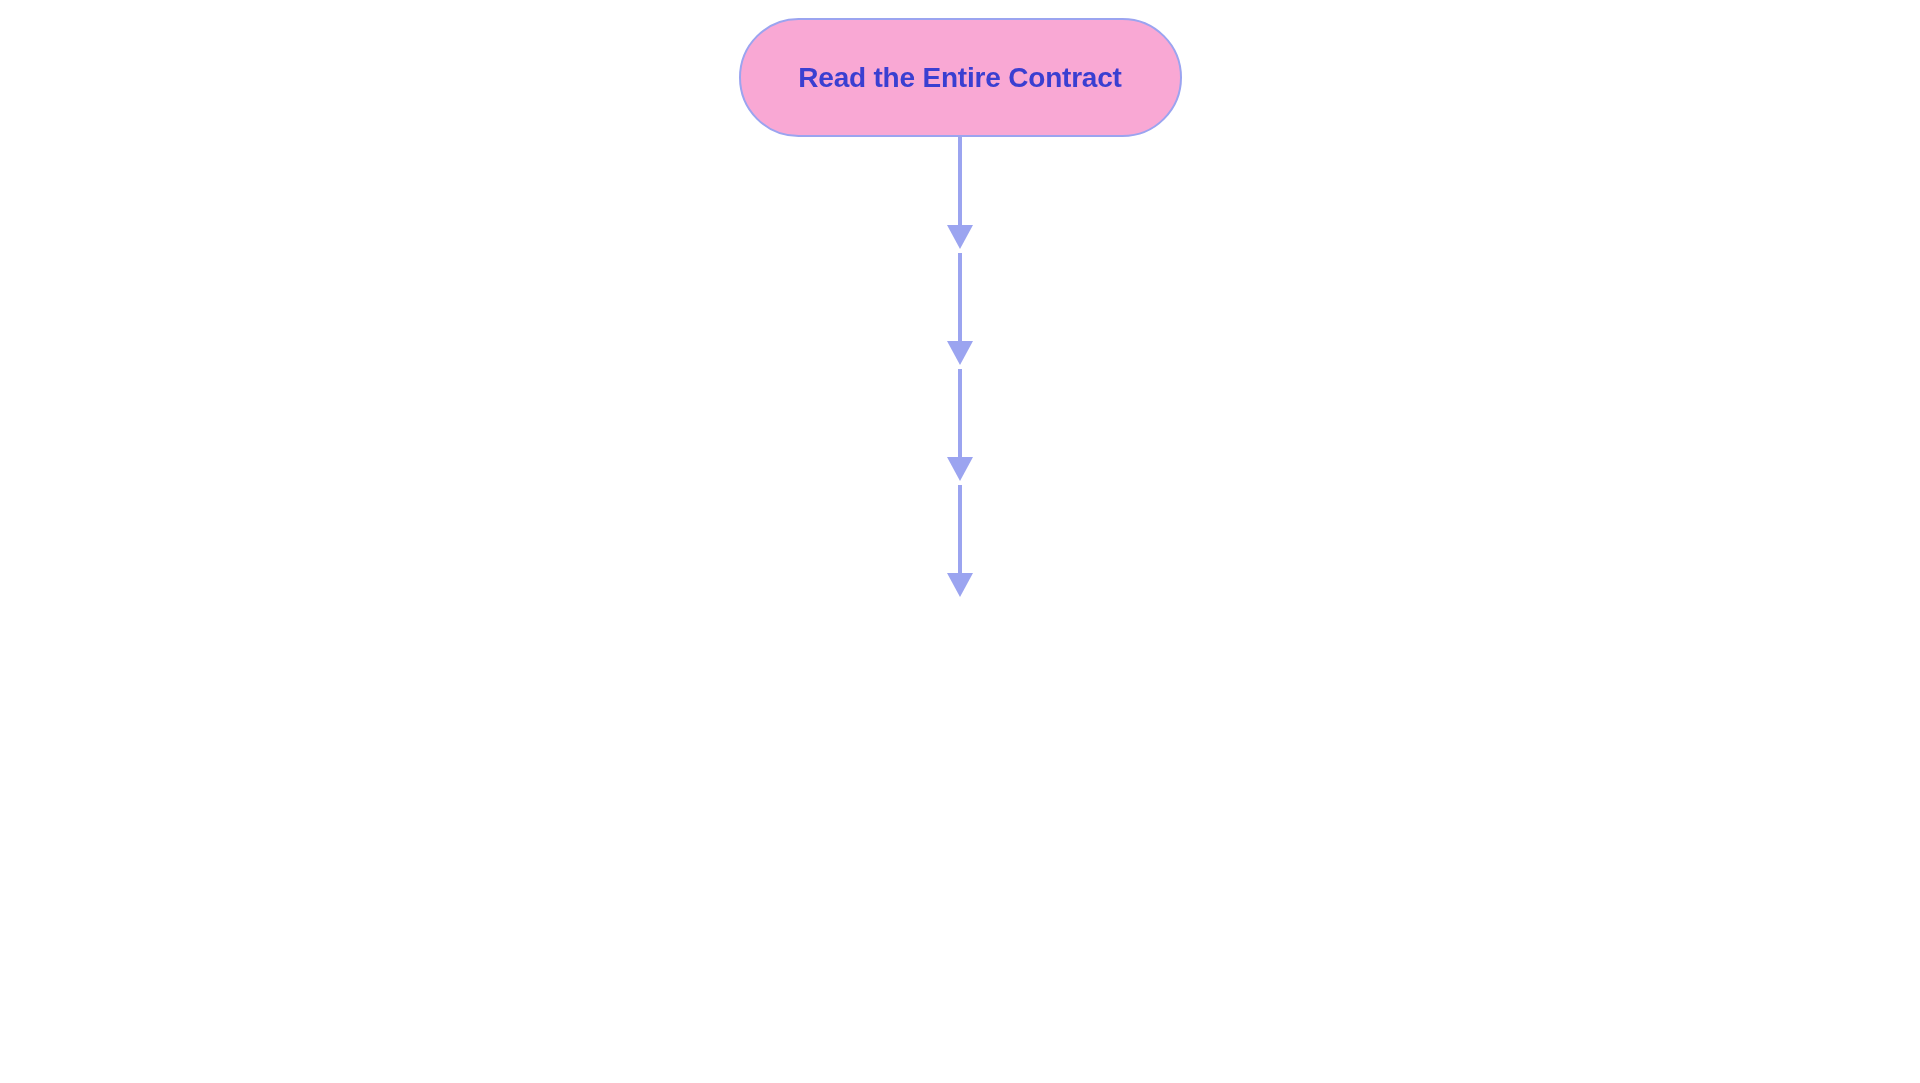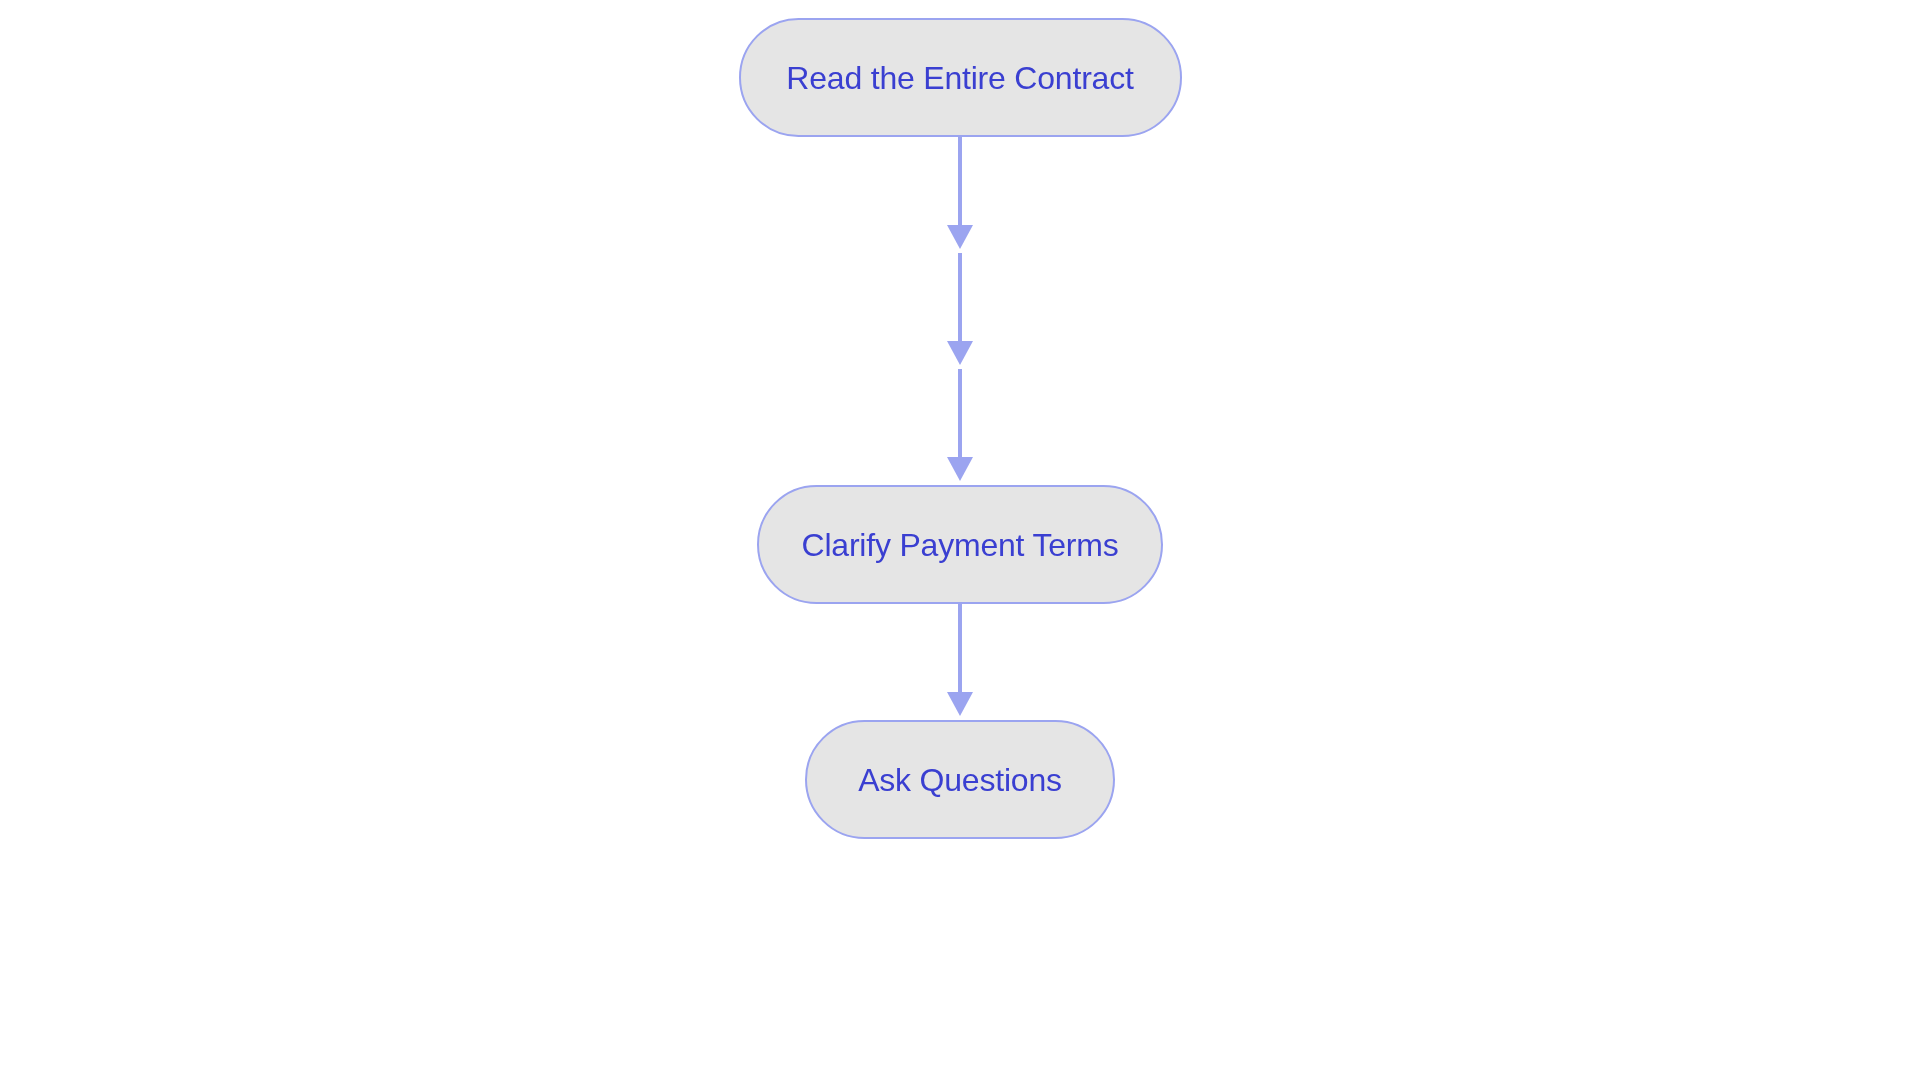--- a/index.html
+++ b/index.html
@@ -31,26 +31,26 @@
     display: flex;
     flex-direction: column;
     align-items: center;
     justify-content: flex-start;
     padding-top: 18px;
     box-sizing: border-box;
   }
 
   .flow-node {
     box-sizing: border-box;
-    background: #e5e5e5;
+    background: #f9a8d4;
     border: 2px solid #9ba4f0;
     border-radius: 9999px;
     color: #3a3fd1;
-    font-size: 32px;
-    font-weight: 400;
+    font-size: 28px;
+    font-weight: 700;
     letter-spacing: -0.2px;
     line-height: 1;
     display: flex;
     align-items: center;
     justify-content: center;
     white-space: nowrap;
     height: 119px;
   }
 
   .node-label {
@@ -101,27 +101,21 @@
       <line class="connector-line" x1="20" y1="0" x2="20" y2="92"></line>
       <polygon class="connector-head" points="20,112 7,88 33,88"></polygon>
     </svg>
 
 
     <svg class="flow-connector" viewBox="0 0 40 116">
       <line class="connector-line" x1="20" y1="0" x2="20" y2="92"></line>
       <polygon class="connector-head" points="20,112 7,88 33,88"></polygon>
     </svg>
 
-    <div class="flow-node n3">
-      <span class="node-label">Clarify Payment Terms</span>
-    </div>
 
     <svg class="flow-connector" viewBox="0 0 40 116">
       <line class="connector-line" x1="20" y1="0" x2="20" y2="92"></line>
       <polygon class="connector-head" points="20,112 7,88 33,88"></polygon>
     </svg>
 
-    <div class="flow-node n4">
-      <span class="node-label">Ask Questions</span>
-    </div>
 
   </div>
 </div>
 
 </body></html>

